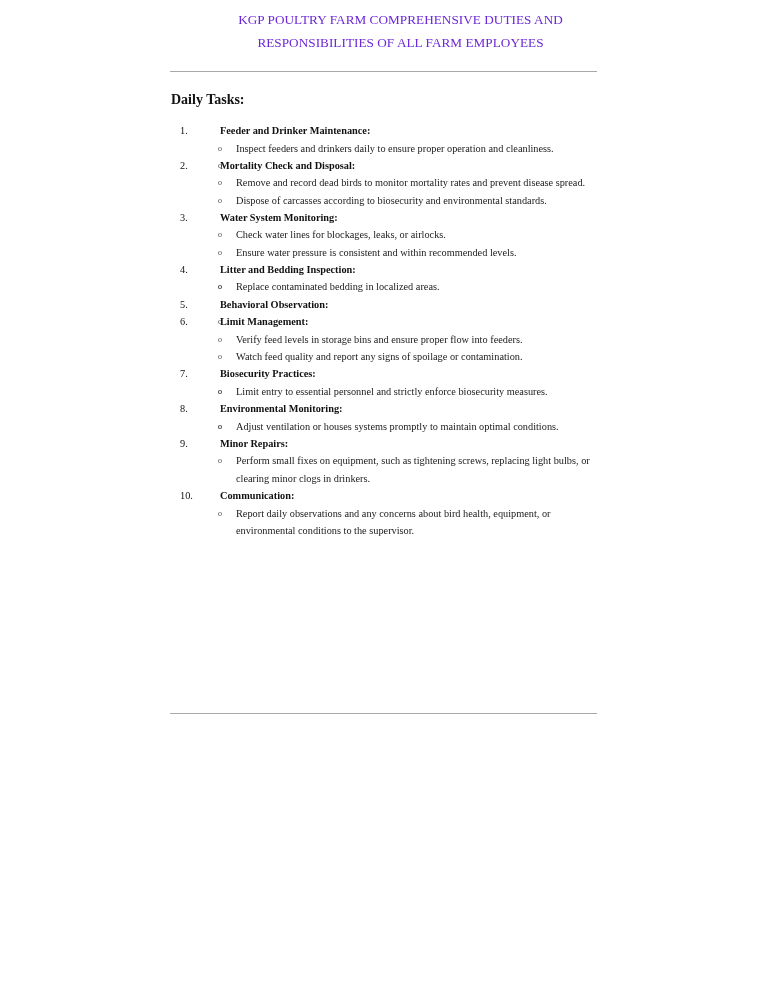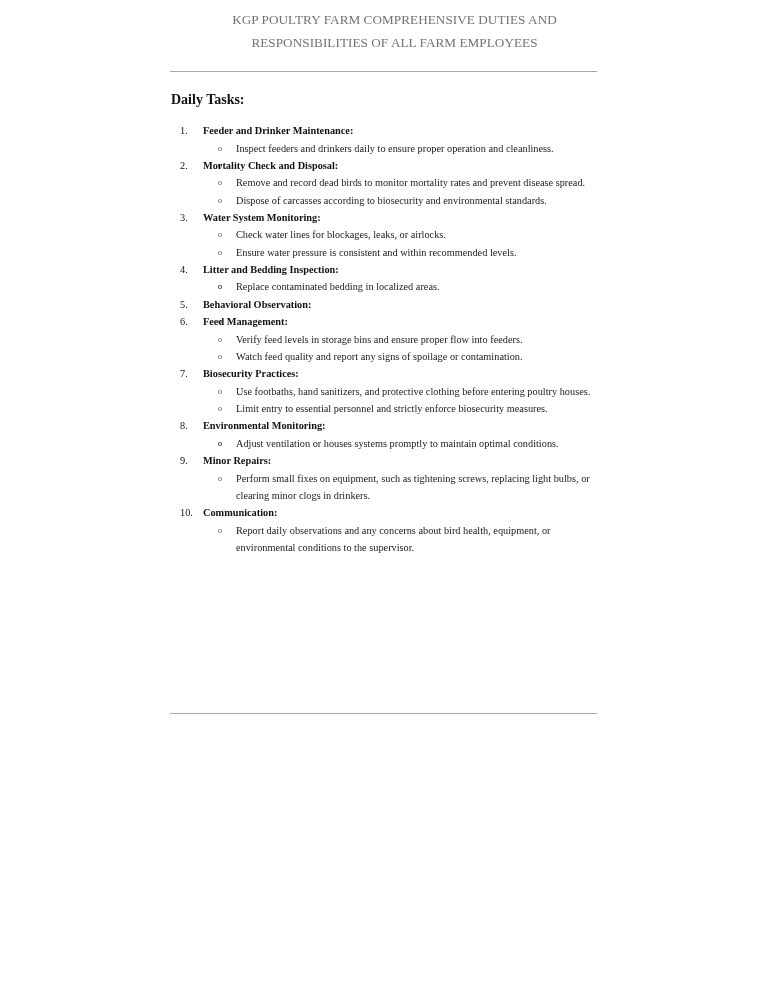--- a/index.html
+++ b/index.html
@@ -16,28 +16,28 @@
       overflow: hidden;
     }
     .page {
       position: absolute;
       left: 170px;
       top: 0;
       width: 427px;
     }
     .title {
       position: absolute;
-      left: 11px;
+      left: 17px;
       top: 8px;
       width: 427px;
       text-align: center;
       font-size: 13.2px;
       line-height: 23px;
       letter-spacing: 0.05px;
-      color: #737373;
+      color: #6d28d9;
     }
     .rule {
       position: absolute;
       left: 0;
       width: 427px;
       height: 0;
       border-top: 1.5px solid #a8a8a8;
     }
     .rule.top { top: 71px; }
     .rule.bottom { top: 713px; }
@@ -70,21 +70,21 @@
       line-height: 17.5px;
     }
     .task-num {
       position: absolute;
       left: 10px;
       width: 22px;
       top: 0;
     }
     .task-title {
       position: absolute;
-      left: 33px;
+      left: 50px;
       top: 0;
       font-weight: bold;
       white-space: nowrap;
       font-family: Liberation Serif, serif;
     }
     .sub-list {
       list-style: none;
       margin: 0;
       padding: 0;
     }
@@ -188,42 +188,41 @@
     </div>
     <ul class="sub-list">
           <li class="sub-item">
     <span class="bullet">o</span>
   </li>
         </ul>
   </li>
       <li class="task">
     <div class="task-head">
       <span class="task-num">6.</span>
-      <span class="task-title">Feed Management:</span>
+      <span class="task-title">Limit Management:</span>
     </div>
     <ul class="sub-list">
           <li class="sub-item">
     <span class="bullet">o</span>
     <span class="sub-text">Verify feed levels in storage bins and ensure proper flow into feeders.</span>
   </li>
           <li class="sub-item">
     <span class="bullet">o</span>
     <span class="sub-text">Watch feed quality and report any signs of spoilage or contamination.</span>
   </li>
         </ul>
   </li>
       <li class="task">
     <div class="task-head">
       <span class="task-num">7.</span>
       <span class="task-title">Biosecurity Practices:</span>
     </div>
     <ul class="sub-list">
           <li class="sub-item">
     <span class="bullet">o</span>
-    <span class="sub-text">Use footbaths, hand sanitizers, and protective clothing before entering poultry houses.</span>
   </li>
           <li class="sub-item">
     <span class="bullet">o</span>
     <span class="sub-text">Limit entry to essential personnel and strictly enforce biosecurity measures.</span>
   </li>
         </ul>
   </li>
       <li class="task">
     <div class="task-head">
       <span class="task-num">8.</span>

